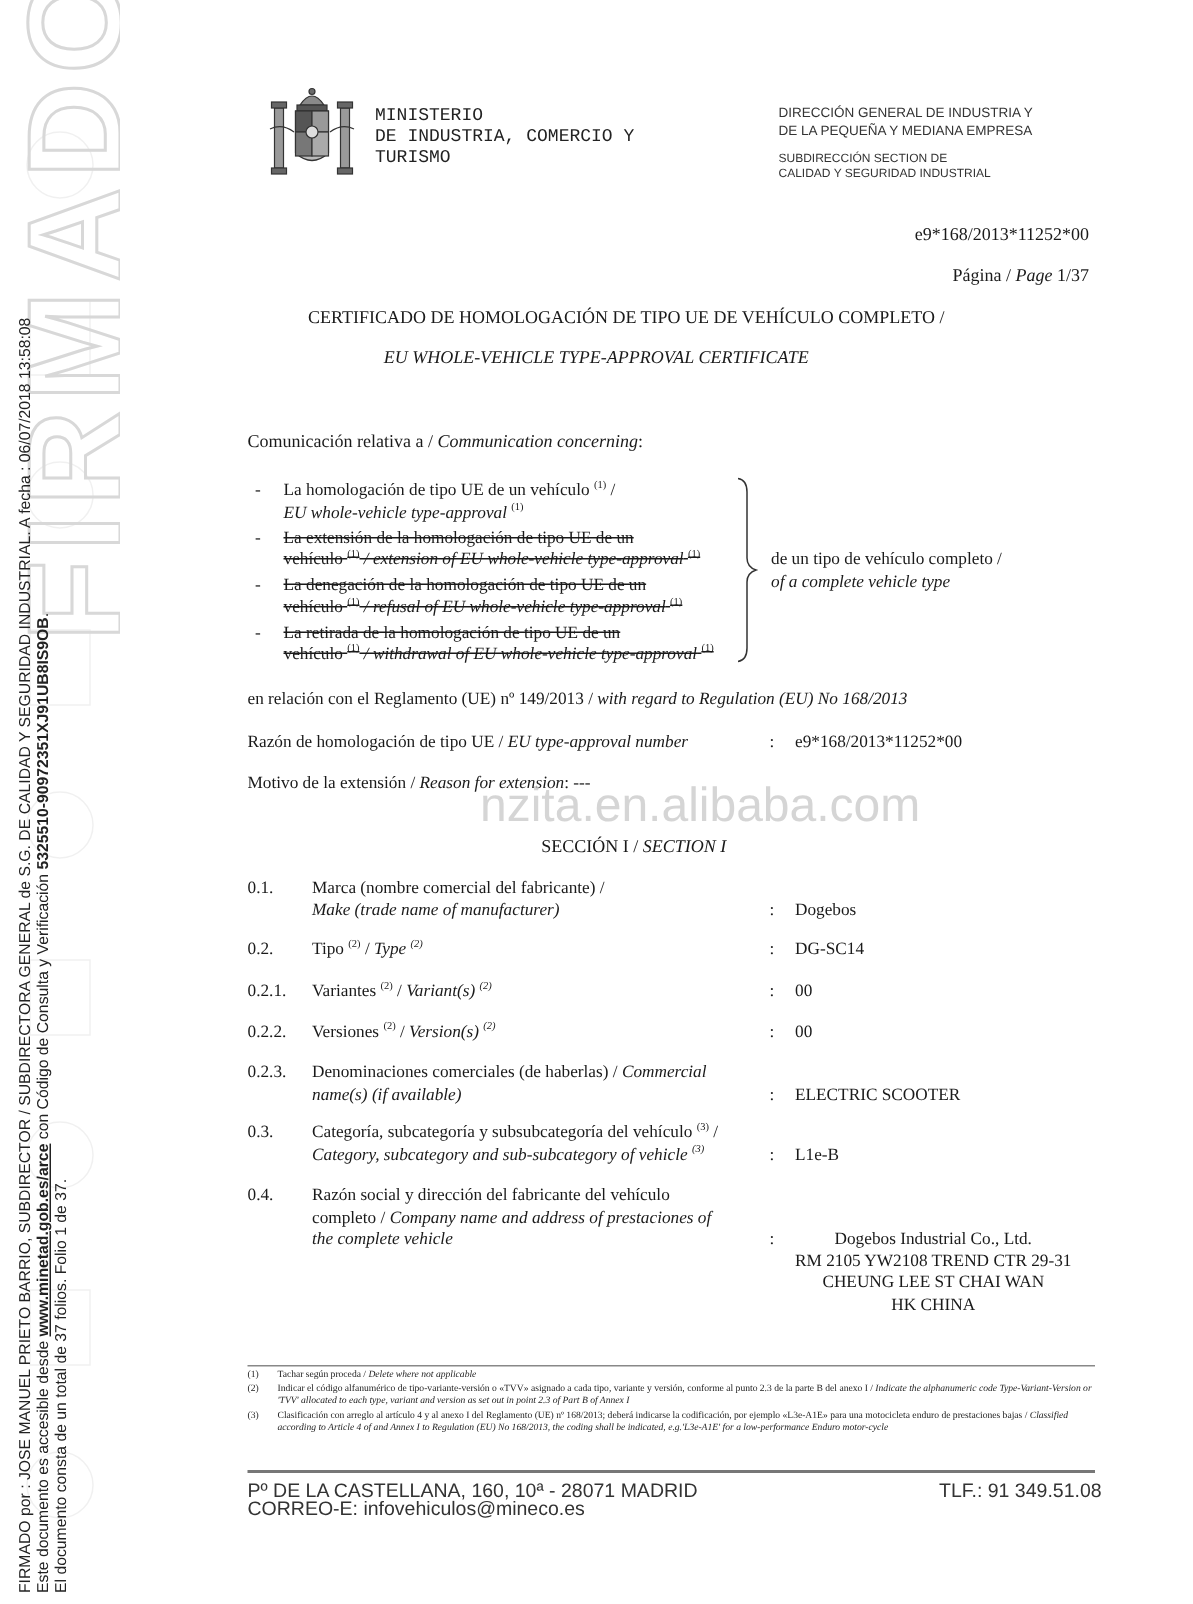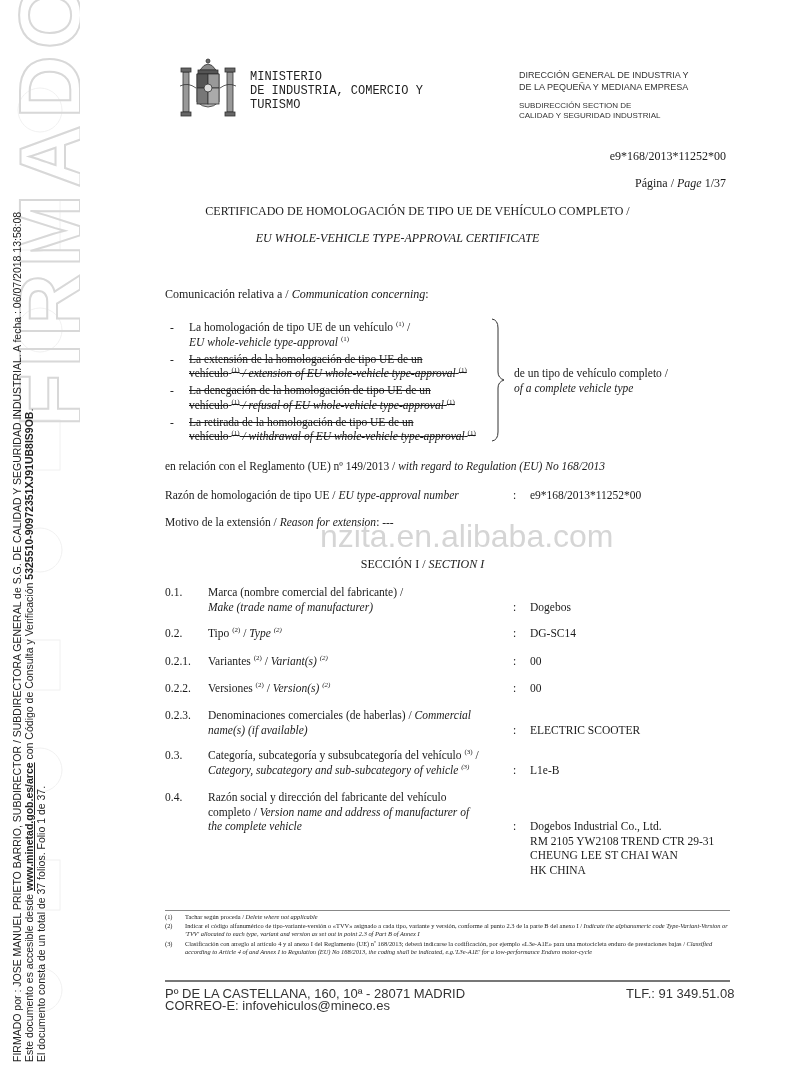--- a/index.html
+++ b/index.html
@@ -222,25 +222,25 @@
       <div><i>Category, subcategory and sub-subcategory of vehicle</i> <sup><i>(3)</i></sup></div>
     </div>
   <span class="colon" style="top:14.5px;">:</span>
   <span class="val" style="top:14.5px;">L1e-B</span>
 </div>
 
 <div class="row" style="top:790px;">
   <span class="num">0.4.</span>
   <div class="lbl" style="width:310px;">
     <div>Razón social y dirección del fabricante del vehículo</div>
-    <div><span>completo / </span><i>Version name and address of manufacturer of</i></div>
+    <div><span>completo / </span><i>Company name and address of prestaciones of</i></div>
     <div><i>the complete vehicle</i></div>
   </div>
   <span class="colon" style="top:29px;">:</span>
-  <div class="val" style="top:29px;">
+  <div class="val" style="top:29px;text-align:center;">
     <div>Dogebos Industrial  Co., Ltd.</div>
     <div>RM 2105 YW2108 TREND CTR 29-31</div>
     <div>CHEUNG LEE ST CHAI WAN</div>
     <div>HK CHINA</div>
   </div>
 </div>
 
 <div class="fn-rule"></div>
 <div class="fn" style="top:913px;">
   <span class="mk">(1)</span>

